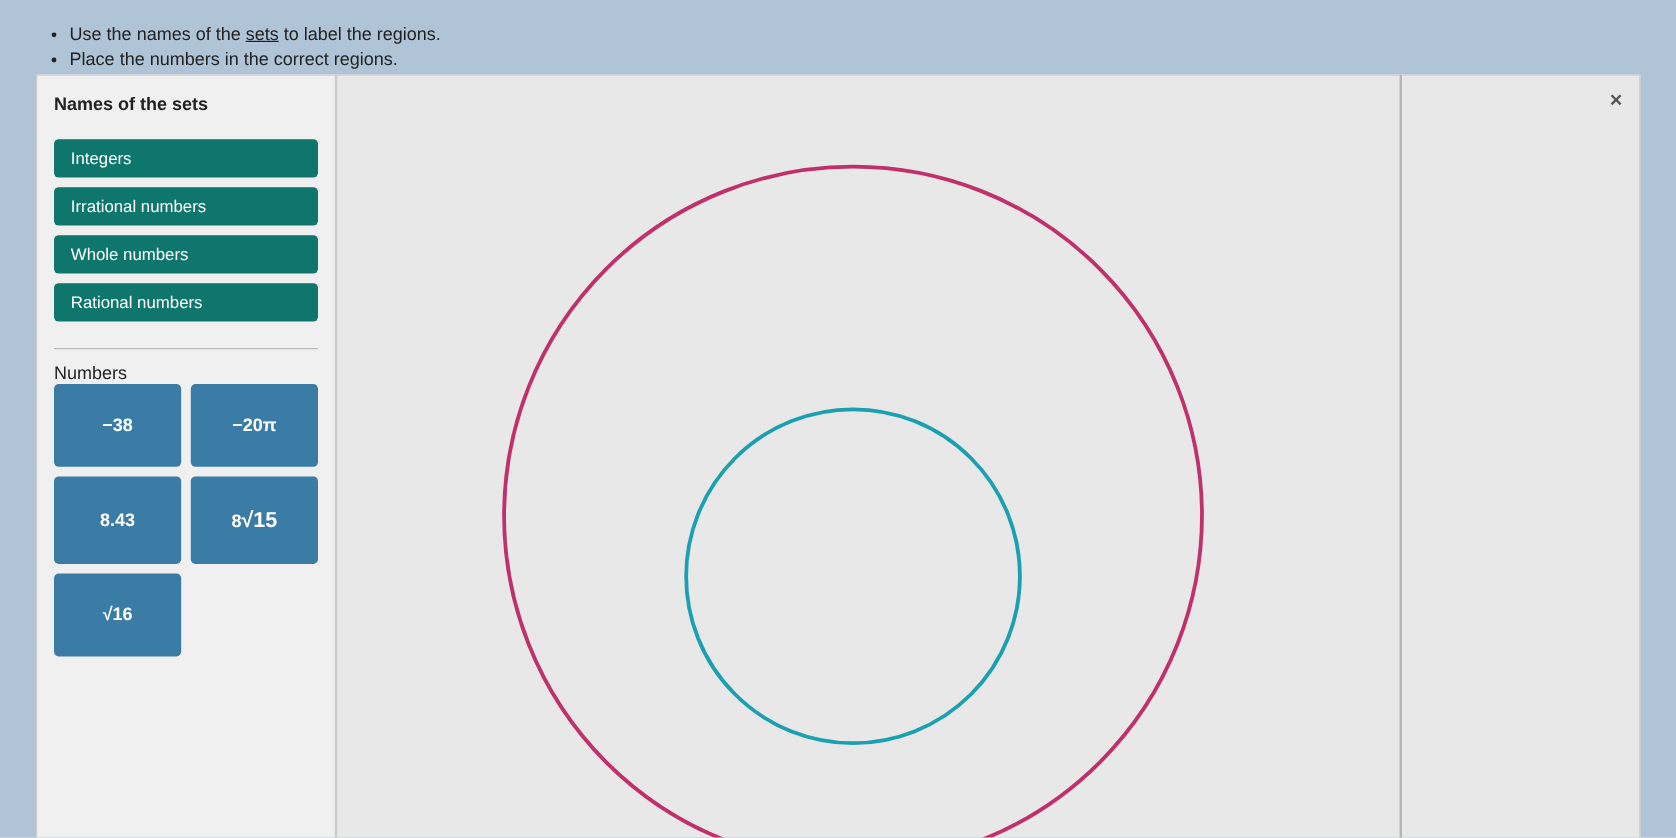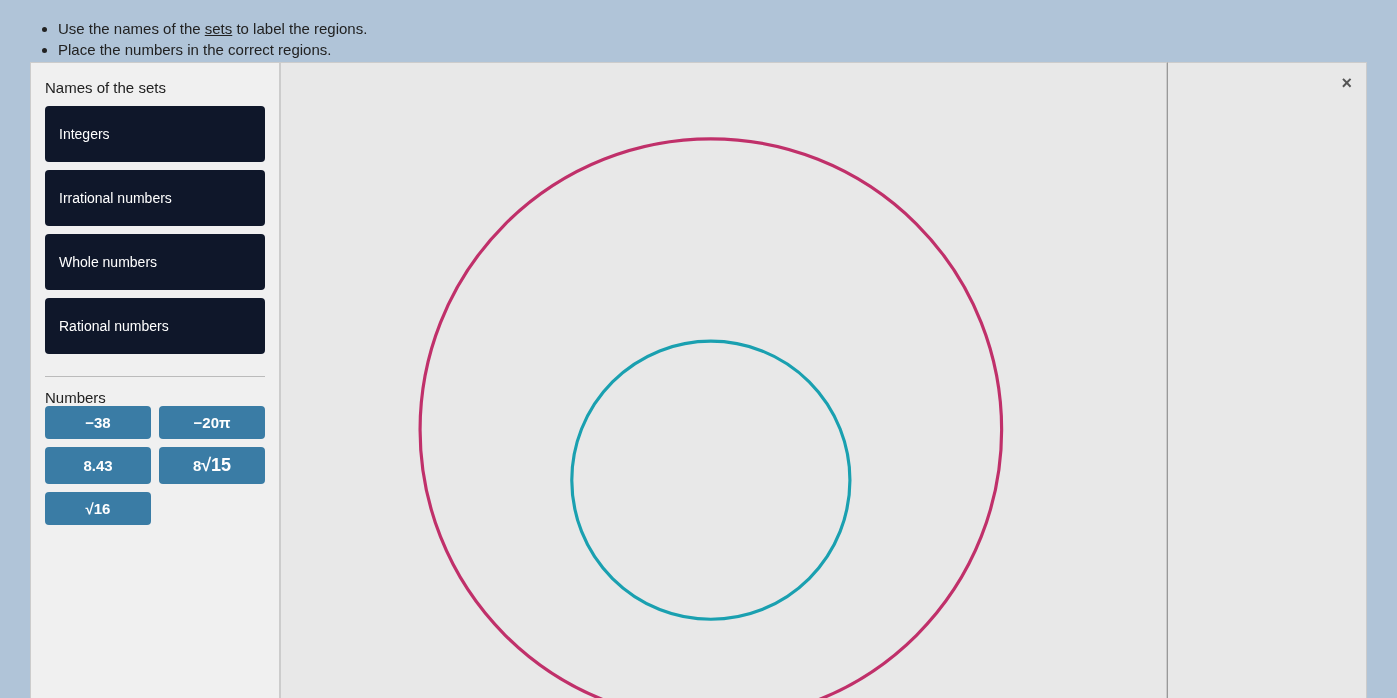--- a/index.html
+++ b/index.html
@@ -47,30 +47,30 @@
       width: 250px;
       min-width: 220px;
       padding: 16px 14px;
       display: flex;
       flex-direction: column;
       gap: 0;
       z-index: 2;
     }
     .panel-section-title {
       font-size: 15px;
-      font-weight: normal;
+      font-weight: bold;
       color: #222;
-      margin-bottom: 10px;
+      margin-bottom: 20px;
     }
     .set-btn {
-      background: #0f172a;
+      background: #0f766e;
       color: #fff;
       border: none;
       border-radius: 4px;
-      padding: 20px 14px;
+      padding: 8px 14px;
       font-size: 14px;
       margin-bottom: 8px;
       cursor: pointer;
       text-align: left;
       width: 100%;
     }
     .divider {
       border: none;
       border-top: 1px solid #bbb;
       margin: 14px 0 12px 0;
@@ -82,21 +82,21 @@
     .numbers-grid {
       display: grid;
       grid-template-columns: 1fr 1fr;
       gap: 8px;
     }
     .num-btn {
       background: #3a7ca5;
       color: #fff;
       border: none;
       border-radius: 4px;
-      padding: 8px 10px;
+      padding: 26px 10px;
       font-size: 15px;
       cursor: pointer;
       text-align: center;
       font-weight: bold;
     }
     .num-btn.single {
       grid-column: 1;
     }
     .diagram-area {
       flex: 1;

